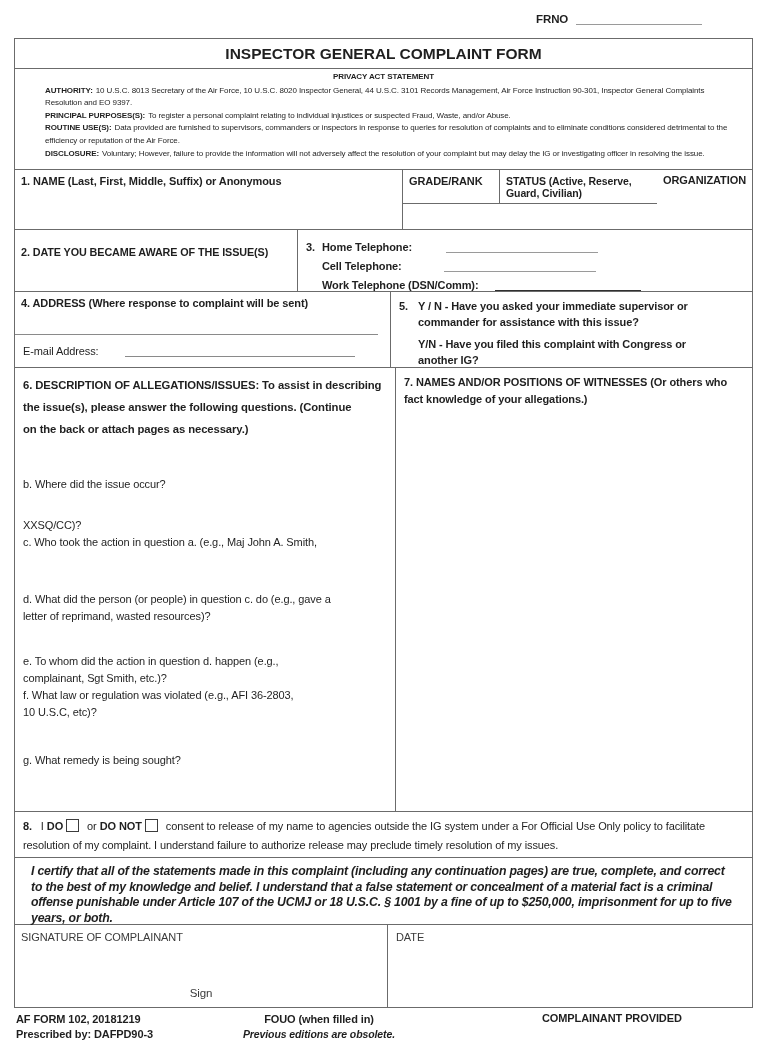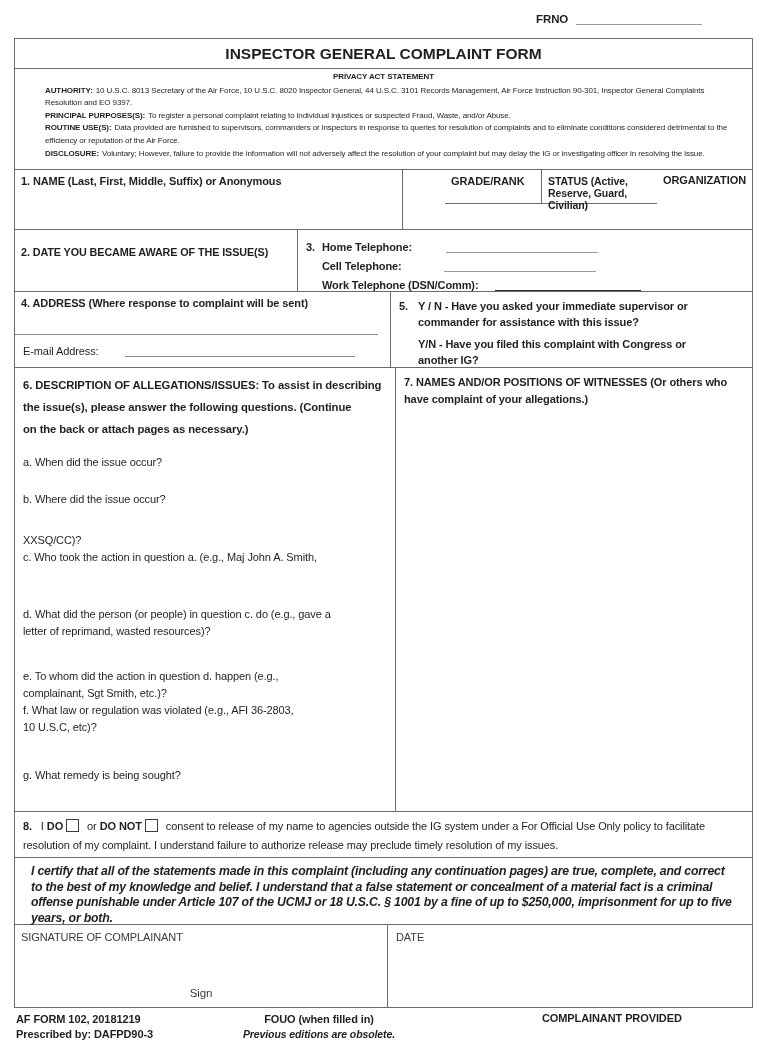--- a/index.html
+++ b/index.html
@@ -27,21 +27,21 @@
   .br { border-right: 1.2px solid #6b6b6b; }
 
   .title-row { height: 30px; text-align: center; font-weight: bold; font-size: 15.5px; padding-top: 6px; letter-spacing: 0; }
 
   
   .privacy { height: 101px; font-size: 8px; padding: 2px 10px 0 30px; line-height: 12.6px; }
   .privacy-heading { text-align: center; font-weight: bold; font-size: 8px; margin-left: -20px; margin-bottom: 1px; }
   .pv-label { font-weight: bold; margin-right: 3px; }
 
   
-  .row1 { height: 60px; display: flex; gap: 42px; }
+  .row1 { height: 60px; display: flex; }
   .cell-name { width: 388px; padding: 5px 6px; font-weight: bold; font-size: 11px; }
   .row1-right { flex: 1; display: flex; flex-direction: row; }
   .row1-top { height: 34px; display: flex; }
   .cell-grade { width: 97px; padding: 5px 6px; font-weight: bold; font-size: 11px; }
   .cell-status { flex: 1; padding: 5px 6px; font-weight: bold; font-size: 10.5px; }
   .cell-org { flex: 1; padding: 4px 6px; font-weight: bold; font-size: 11px; }
 
   
   .row2 { height: 62px; display: flex; }
   .cell-date-aware { width: 283px; padding: 16px 4px 0 6px; font-weight: bold; font-size: 10.8px; }
@@ -65,21 +65,21 @@
   .cell-q5 { flex: 1; padding: 6px 8px 0 8px; font-weight: bold; font-size: 11px; line-height: 16px; display: flex; }
   .q5-num { width: 19px; }
   .q5-q2 { margin-top: 6px; }
 
   
   .row4 { height: 444px; display: flex; }
   .cell-desc { width: 381px; padding: 6px 10px 0 8px; font-size: 11px; }
   .desc-header { font-weight: bold; font-size: 11.3px; line-height: 22px; }
   .question { line-height: 17px; }
   .q-a { margin-top: 14px; }
-  .q-b { margin-top: 20px; }
+  .q-b { margin-top: 36px; }
   .q-c { margin-top: 24px; }
   .q-d { margin-top: 40px; }
   .q-e { margin-top: 28px; }
   .q-f { }
   .q-g { margin-top: 31px; }
   .cell-witness { flex: 1; padding: 6px 10px 0 8px; font-weight: bold; font-size: 11px; line-height: 17px; }
 
   
   .row5 { height: 46px; padding: 5px 10px 0 8px; font-size: 11px; line-height: 19px; }
   .bold { font-weight: bold; }
@@ -189,23 +189,20 @@
       </div>
     </div>
 
     <div class="row4 bb">
       <div class="cell-desc br">
         <div class="desc-header">
           <div>6. DESCRIPTION OF ALLEGATIONS/ISSUES: To assist in describing</div>
           <div>the issue(s), please answer the following questions. (Continue</div>
           <div>on the back or attach pages as necessary.)</div>
         </div>
-        <div class="question q-a">
-          <div>a.  When did the issue occur?</div>
-        </div>
         <div class="question q-b">
           <div>b.  Where did the issue occur?</div>
         </div>
         <div class="question q-c">
           <div>XXSQ/CC)?</div>
           <div>c. Who took the action in question a. (e.g., Maj John A. Smith,</div>
         </div>
         <div class="question q-d">
           <div>d. What did the person (or people) in question c. do (e.g., gave a</div>
           <div>letter of reprimand, wasted resources)?</div>
@@ -217,21 +214,21 @@
         <div class="question q-f">
           <div>f.  What law or regulation was violated (e.g., AFI 36-2803,</div>
           <div>10 U.S.C, etc)?</div>
         </div>
         <div class="question q-g">
           <div>g.  What remedy is being sought?</div>
         </div>
       </div>
       <div class="cell-witness">
         <div>7. NAMES AND/OR POSITIONS OF WITNESSES (Or others who</div>
-        <div>have complaint of your allegations.)</div>
+        <div>fact knowledge of your allegations.)</div>
       </div>
     </div>
 
     <div class="row5 bb">
       <span class="bold">8.</span>&nbsp;&nbsp;
       <span>I</span>
       <span class="bold">DO</span><span class="checkbox"></span>
       <span>or</span>
       <span class="bold">DO NOT</span><span class="checkbox"></span>
       <span>consent to release of my name to agencies outside the IG system under a For Official Use Only policy to facilitate resolution of my complaint.  I understand failure to authorize release may preclude timely resolution of my issues.</span>

